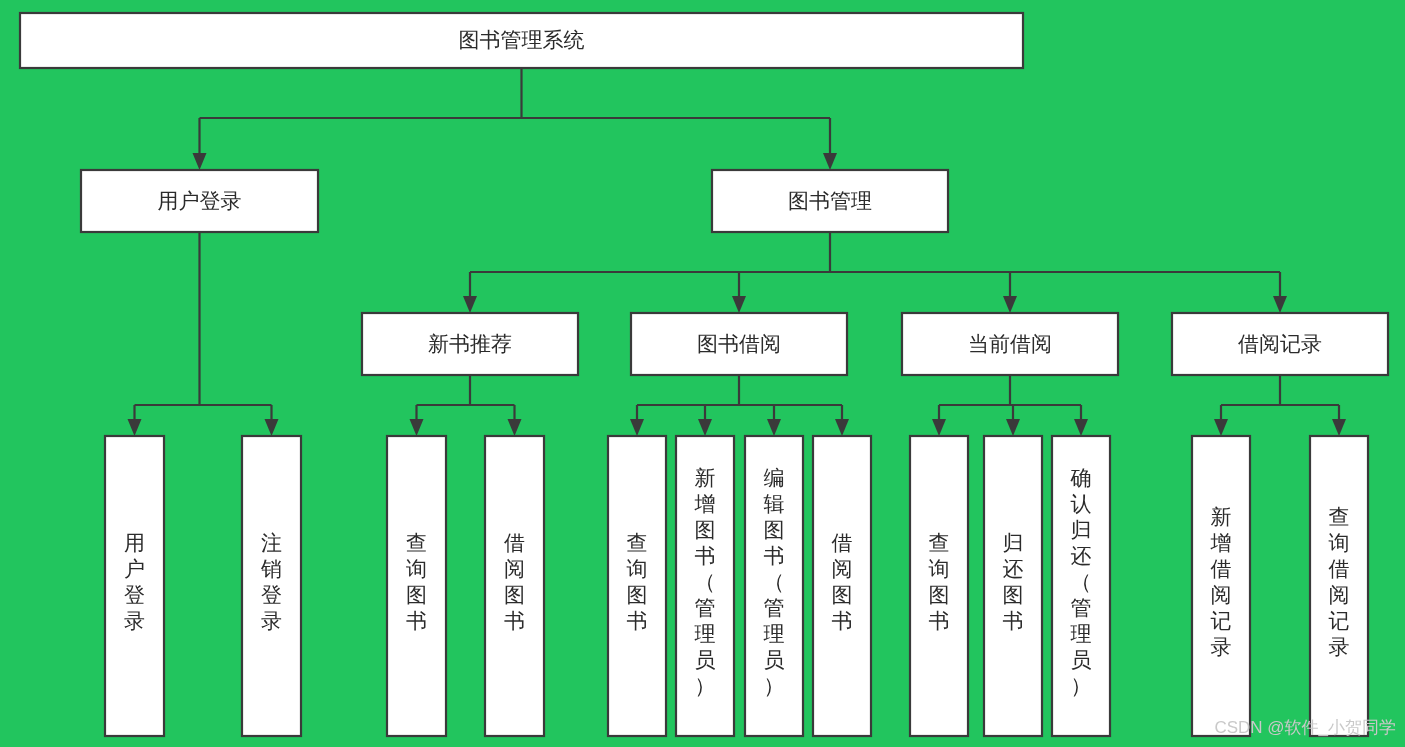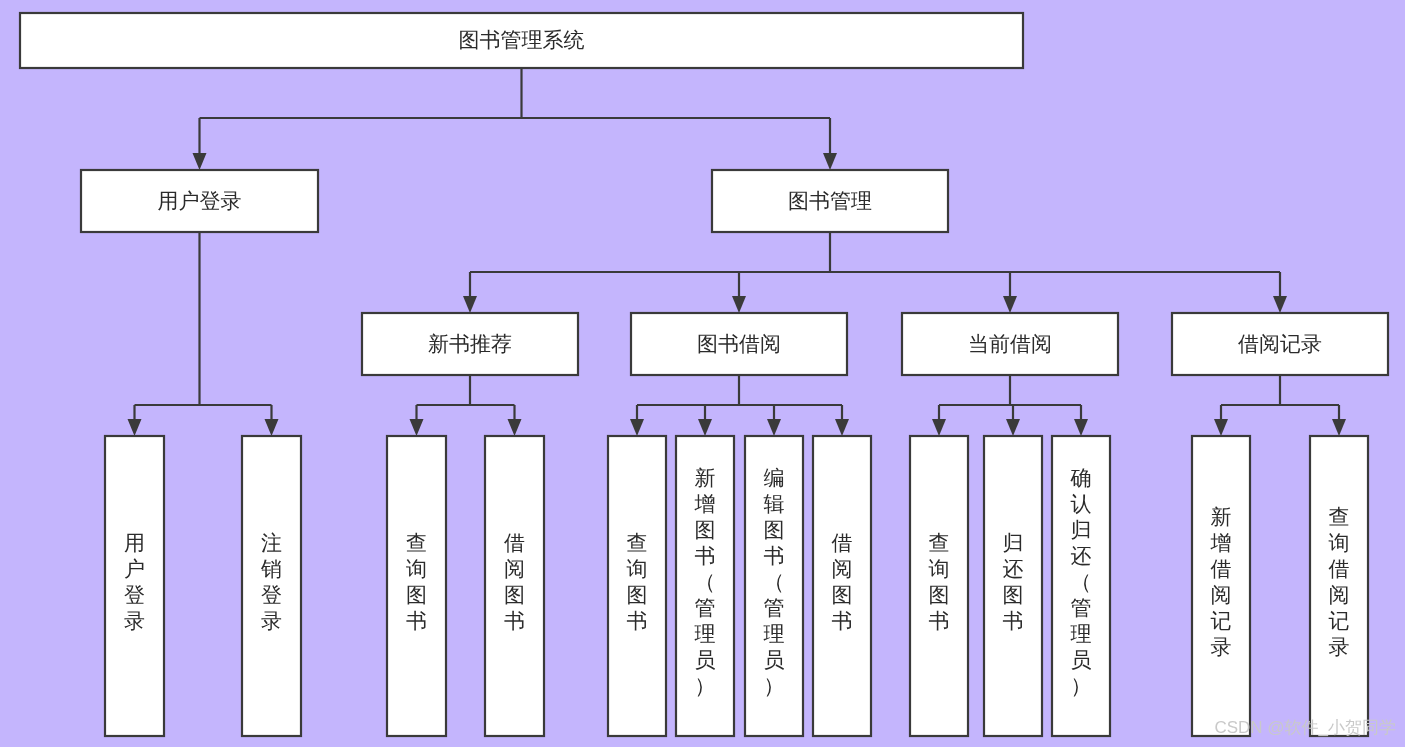--- a/index.html
+++ b/index.html
@@ -8,21 +8,21 @@
     padding: 0;
     background: #ffffff;
   }
   body {
     font-family: "Liberation Sans", "DejaVu Sans", sans-serif;
   }
   #diagram-root {
     position: relative;
     width: 1405px;
     height: 747px;
-    background: #c4b5fd;
+    background: #22c55e;
     overflow: hidden;
   }
   svg#flow-svg {
     position: absolute;
     left: 0;
     top: 0;
     width: 1405px;
     height: 747px;
     display: block;
   }

